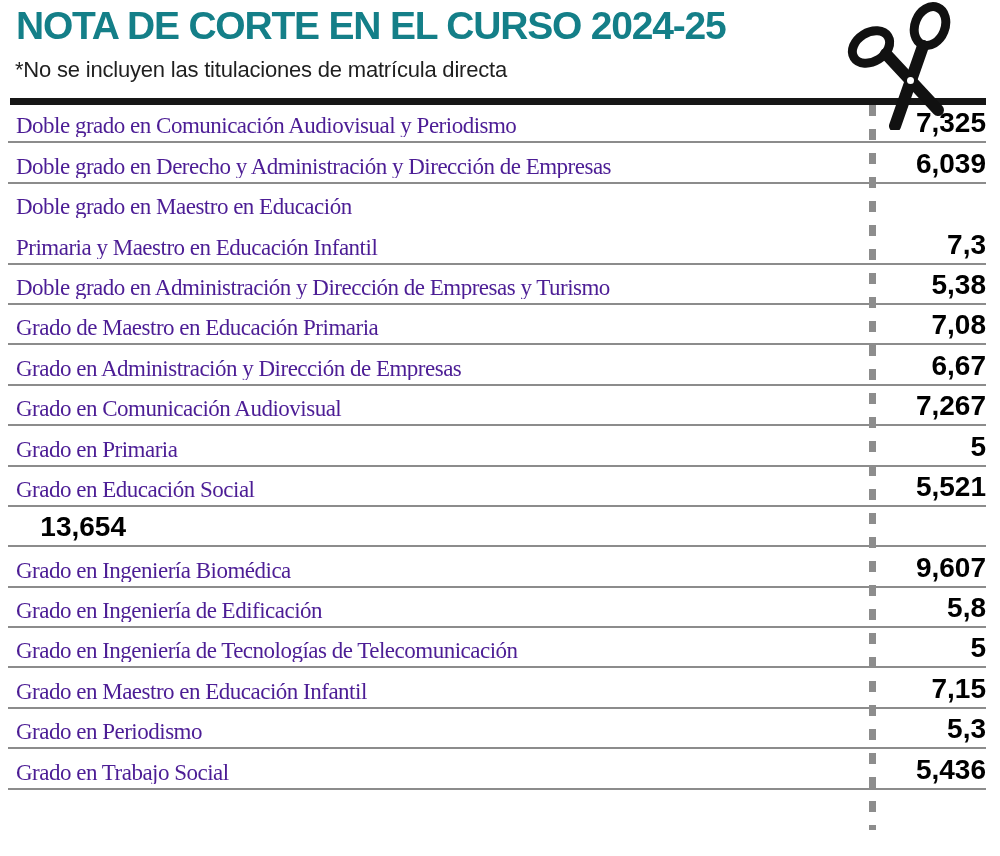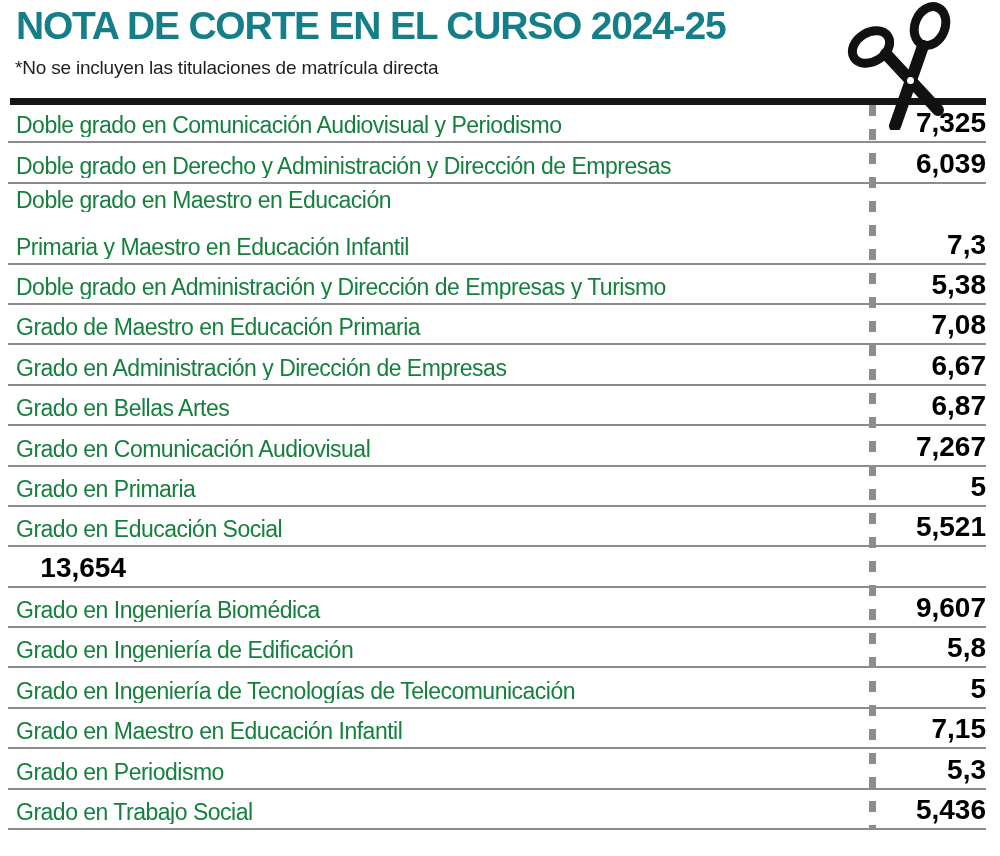--- a/index.html
+++ b/index.html
@@ -7,38 +7,38 @@
     position:relative; width:1000px; height:856px; background:#ffffff;
     font-family:"Liberation Sans", sans-serif; overflow:hidden;
   }
   .title {
     position:absolute; top:6px; left:16px; margin:0;
     font-size:39px; line-height:1.05; font-weight:700;
     letter-spacing:-1.2px; color:#147f88; white-space:nowrap;
   }
   .subtitle {
     position:absolute; top:57px; left:15px;
-    font-size:19px; letter-spacing:-0.2px; color:#1f1f1f; white-space:nowrap;
+    font-size:22px; letter-spacing:-0.2px; color:#1f1f1f; white-space:nowrap;
   }
   .topbar {
     position:absolute; top:98px; left:10px; right:14px; height:7px;
     background:#161616;
   }
   .scissors {
     position:absolute; top:2px; left:838px; width:132px; height:128px; z-index:5;
   }
   .rows { position:absolute; top:103px; left:8px; right:14px; z-index:1; }
   .row {
     height:40.4px; display:flex; justify-content:space-between; align-items:flex-end;
     border-bottom:2px solid #8c8c8c; padding-bottom:4px; box-sizing:border-box;
   }
-  .row.no-div { border-bottom-color:transparent;align-items:center; }
+  .row.no-div { border-bottom-color:transparent; }
   .row .label {
     flex:1 1 auto; padding-left:8px; font-size:23px; line-height:1;
-    letter-spacing:-0.5px; color:#15803d; white-space:nowrap; overflow:hidden;
+    letter-spacing:-0.5px; color:#4c1d95; white-space:nowrap; overflow:hidden;font-family:Liberation Serif, serif;
   }
   .row .value {
     flex:0 0 118px; text-align:right; font-size:28px; line-height:1;
     font-weight:700; color:#000000; white-space:nowrap;
   }
   .cutline {
     position:absolute; top:105px; left:869px; width:7px; height:725px; z-index:3;
     background:repeating-linear-gradient(to bottom, #8d8d8d 0px, #8d8d8d 11px,
                rgba(0,0,0,0) 11px, rgba(0,0,0,0) 24px);
   }
@@ -85,24 +85,20 @@
       </div>
       <div class="row">
         <span class="label">Grado de Maestro en Educación Primaria</span>
         <span class="value">7,08</span>
       </div>
       <div class="row">
         <span class="label">Grado en Administración y Dirección de Empresas</span>
         <span class="value">6,67</span>
       </div>
       <div class="row">
-        <span class="label">Grado en Bellas Artes</span>
-        <span class="value">6,87</span>
-      </div>
-      <div class="row">
         <span class="label">Grado en Comunicación Audiovisual</span>
         <span class="value">7,267</span>
       </div>
       <div class="row">
         <span class="label">Grado en Primaria</span>
         <span class="value">5</span>
       </div>
       <div class="row">
         <span class="label">Grado en Educación Social</span>
         <span class="value">5,521</span>

